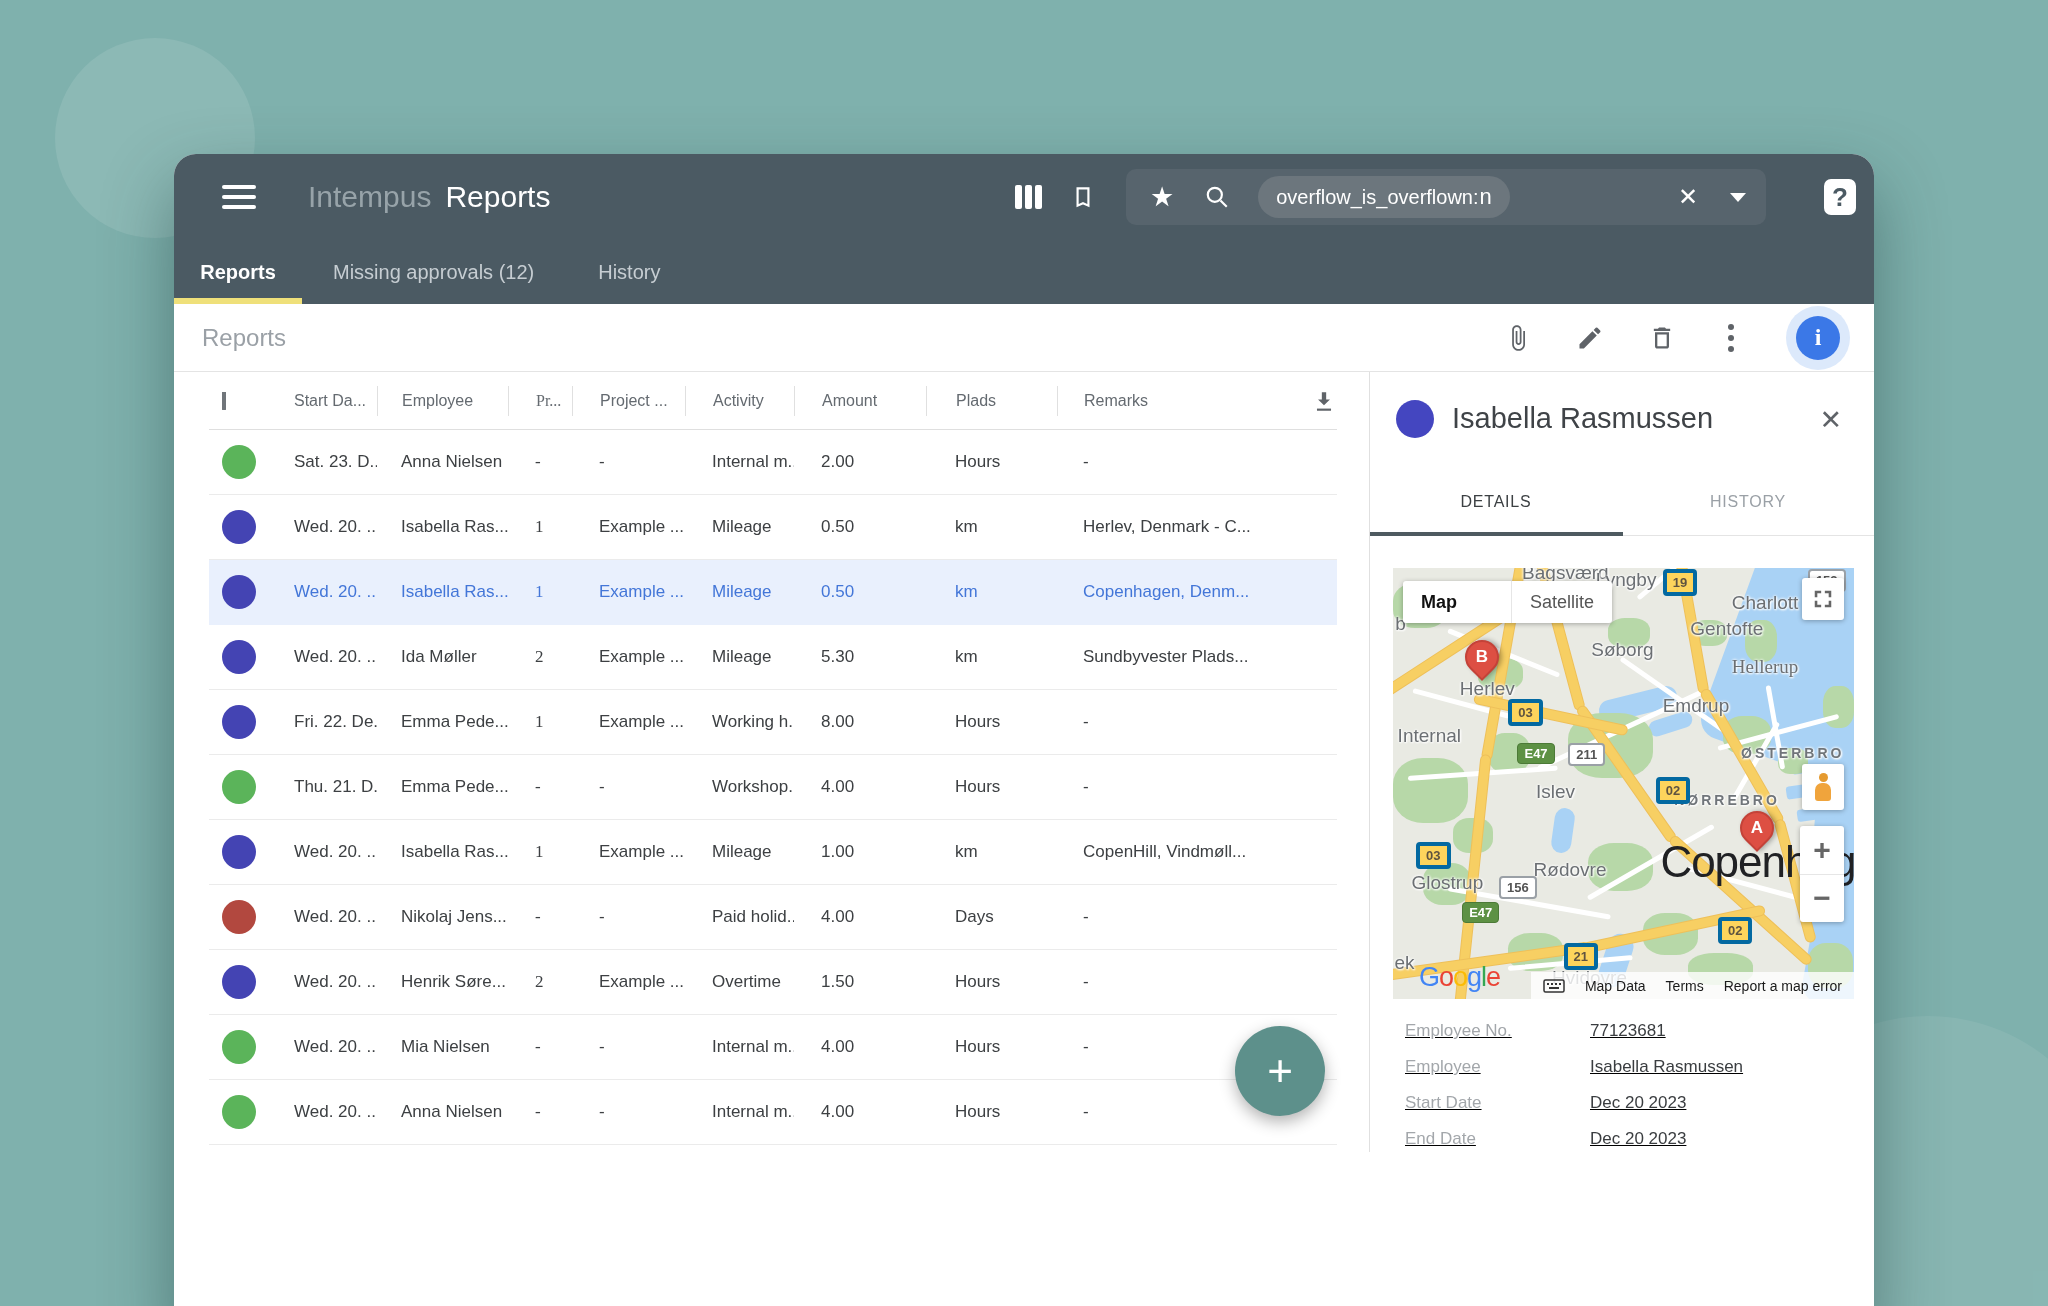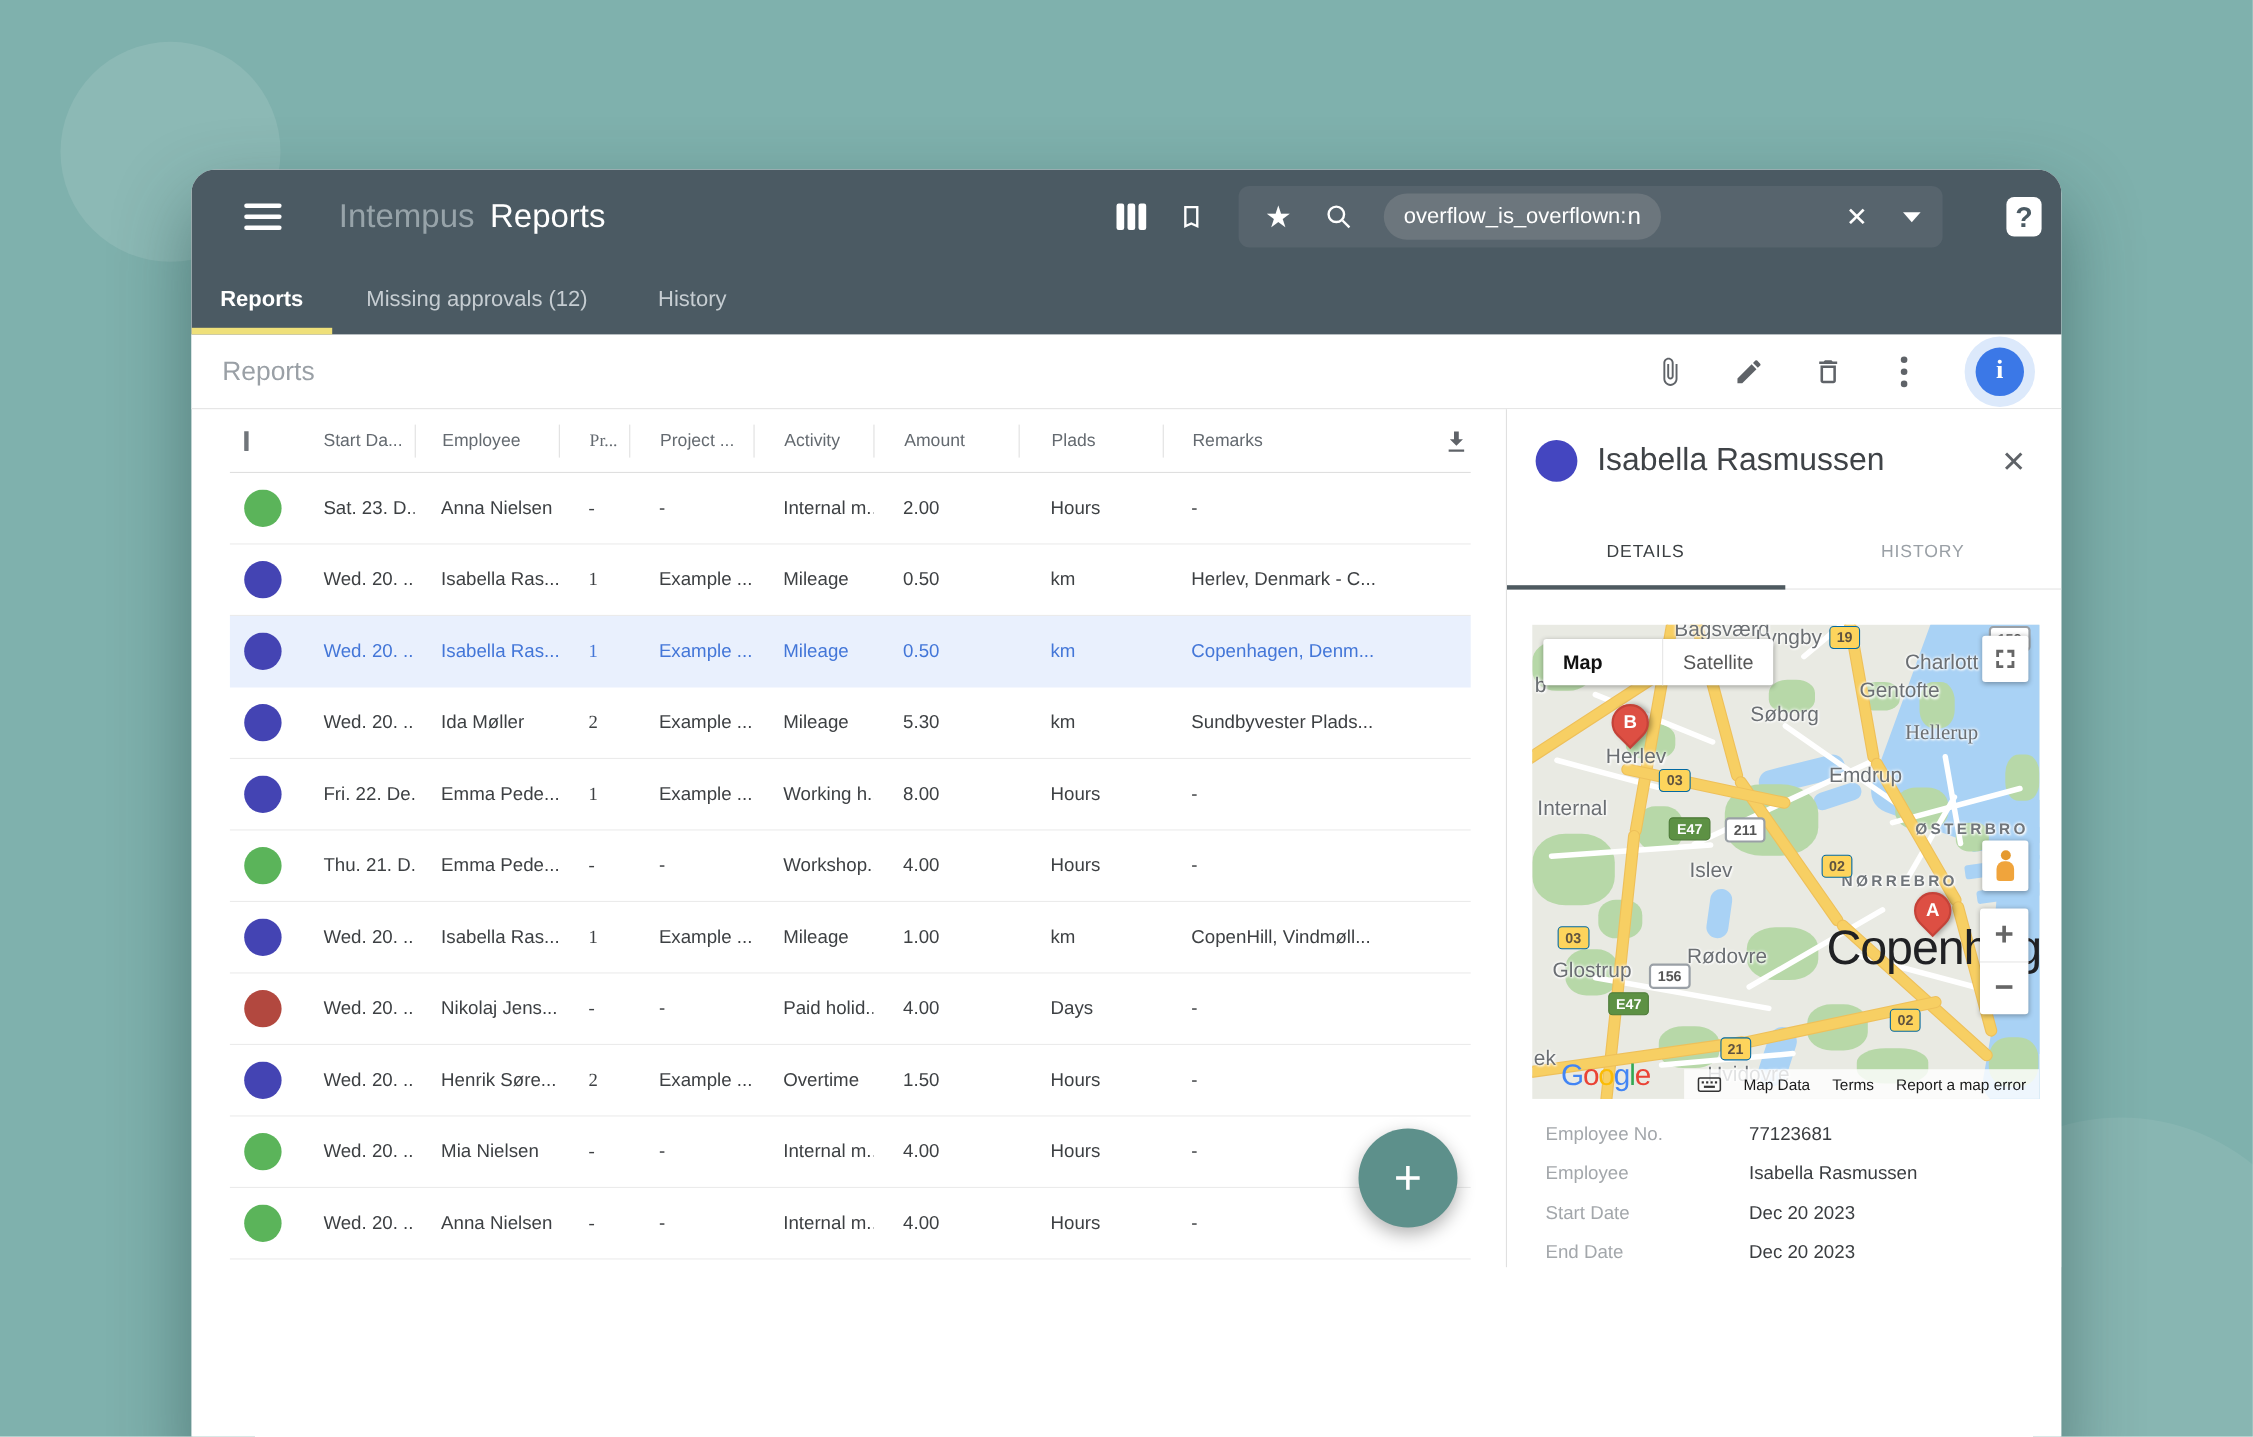--- a/index.html
+++ b/index.html
@@ -97,21 +97,21 @@
   .water, .green, .road, .street { position:absolute; }
   .water { background:#a9d2f5; }
   .green { background:#b7d8a8; border-radius:40%; }
   .road { height:9px; background:#f7cf63; border-radius:5px; transform-origin:left center; box-shadow:0 0 0 1px #eec05a; }
   .street { height:5px; background:#ffffff; border-radius:3px; transform-origin:left center; }
   .mlabel { position:absolute; color:#6b6f73; font-size:19px; white-space:nowrap; z-index:2;
             text-shadow:0 0 3px #fff, 0 0 3px #fff, 1px 1px 2px #fff; }
   .mlabel.district { font-size:14px; font-weight:700; letter-spacing:3px; color:#70757a; }
   .mlabel.city { font-size:44px; font-weight:500; color:#202124; letter-spacing:-1px; text-shadow:none; }
   .badge { position:absolute; z-index:2; font-size:13px; font-weight:700; padding:2px 6px; border-radius:4px; white-space:nowrap; }
-  .badge.yellow { background:#fdd45c; border:1px solid #0369a1; color:#5f5340; }
+  .badge.yellow { background:#fdd45c; border:4px solid #0369a1; color:#5f5340; }
   .badge.green { background:#5d9144; border:1px solid #4c7a37; color:#fff; }
   .badge.white { background:#fff; border:2px solid #9aa0a6; color:#555; }
   .pin { position:absolute; width:34px; height:34px; border-radius:50% 50% 50% 0; background:#dd4f43;
          border:2px solid #c44238; transform:rotate(-45deg); box-shadow:2px 2px 5px rgba(0,0,0,.3); z-index:4; }
   .pin span { position:absolute; inset:0; display:flex; align-items:center; justify-content:center;
               transform:rotate(45deg); color:#fff; font-weight:700; font-size:17px; }
   .map-ctl { position:absolute; z-index:5; background:#fff; box-shadow:0 1px 5px rgba(0,0,0,.3); border-radius:3px; }
   .maptype { left:10px; top:13px; display:flex; height:42px;gap:36px; }
   .maptype .mt { padding:0 18px; display:flex; align-items:center; font-size:18px; color:#565656; cursor:pointer; }
   .maptype .mt.active { font-weight:700; color:#111; }
@@ -124,21 +124,21 @@
   .zoomctl { right:10px; top:258px; width:44px; height:96px; display:flex; flex-direction:column; cursor:pointer; }
   .zoomctl .z { flex:1; display:flex; align-items:center; justify-content:center; font-size:30px; color:#666; font-weight:700; }
   .zoomctl .z + .z { border-top:1px solid #e6e6e6; }
   .glogo { position:absolute; left:26px; bottom:6px; z-index:5; font-size:27px; font-weight:500; letter-spacing:-1px; }
   .attribution { position:absolute; right:0; bottom:0; z-index:5; height:27px; background:rgba(255,255,255,.8);
                  display:flex; align-items:center; gap:20px; padding:0 12px; font-size:14px; color:#1a1a1a; }
   .attribution span { cursor:pointer; }
 
   
   .details { position:absolute; left:0; top:641px; width:100%; }
-  .drow { display:flex; height:36px; align-items:center; }
+  .drow { display:flex; height:36px; align-items:center;text-decoration:underline; }
   .dlabel { width:220px; padding-left:35px; font-size:17px; color:#a3a7ab; }
   .dvalue { font-size:17px; color:#3a3d40; }
 </style>
 </head>
 <body>
 
 <div class="bg-circle c1"></div>
 <div class="bg-circle c2"></div>
 <div class="bg-circle c3"></div>
 

